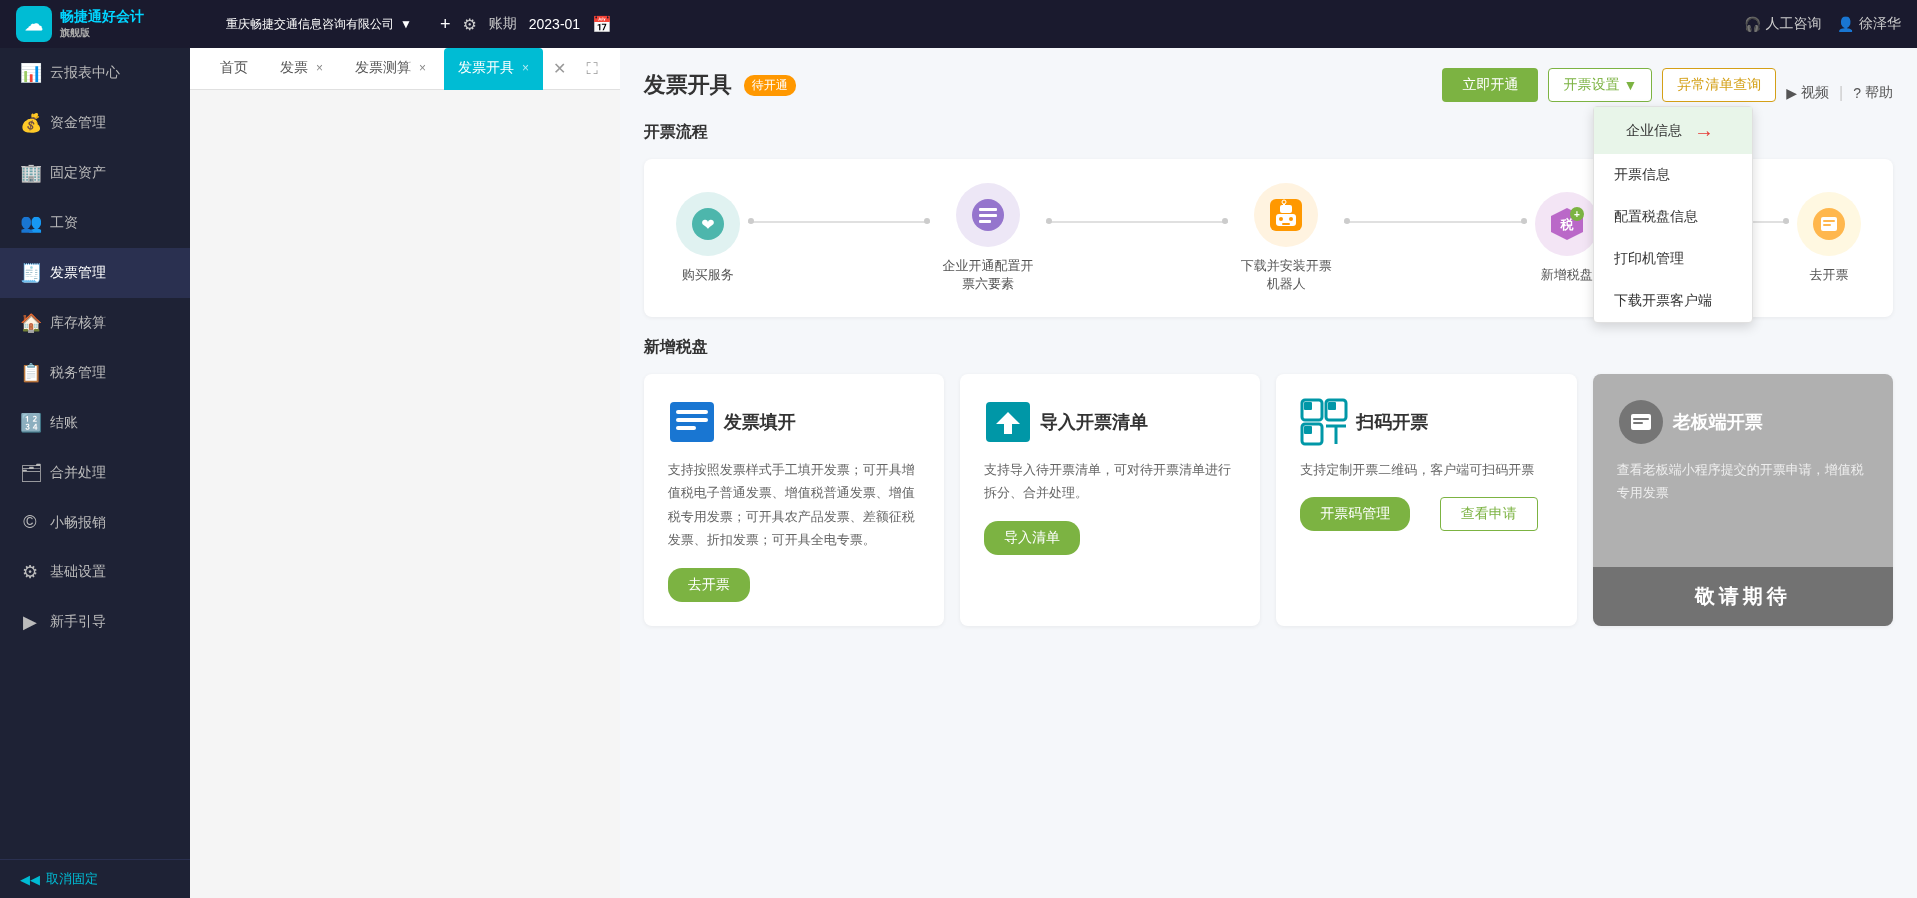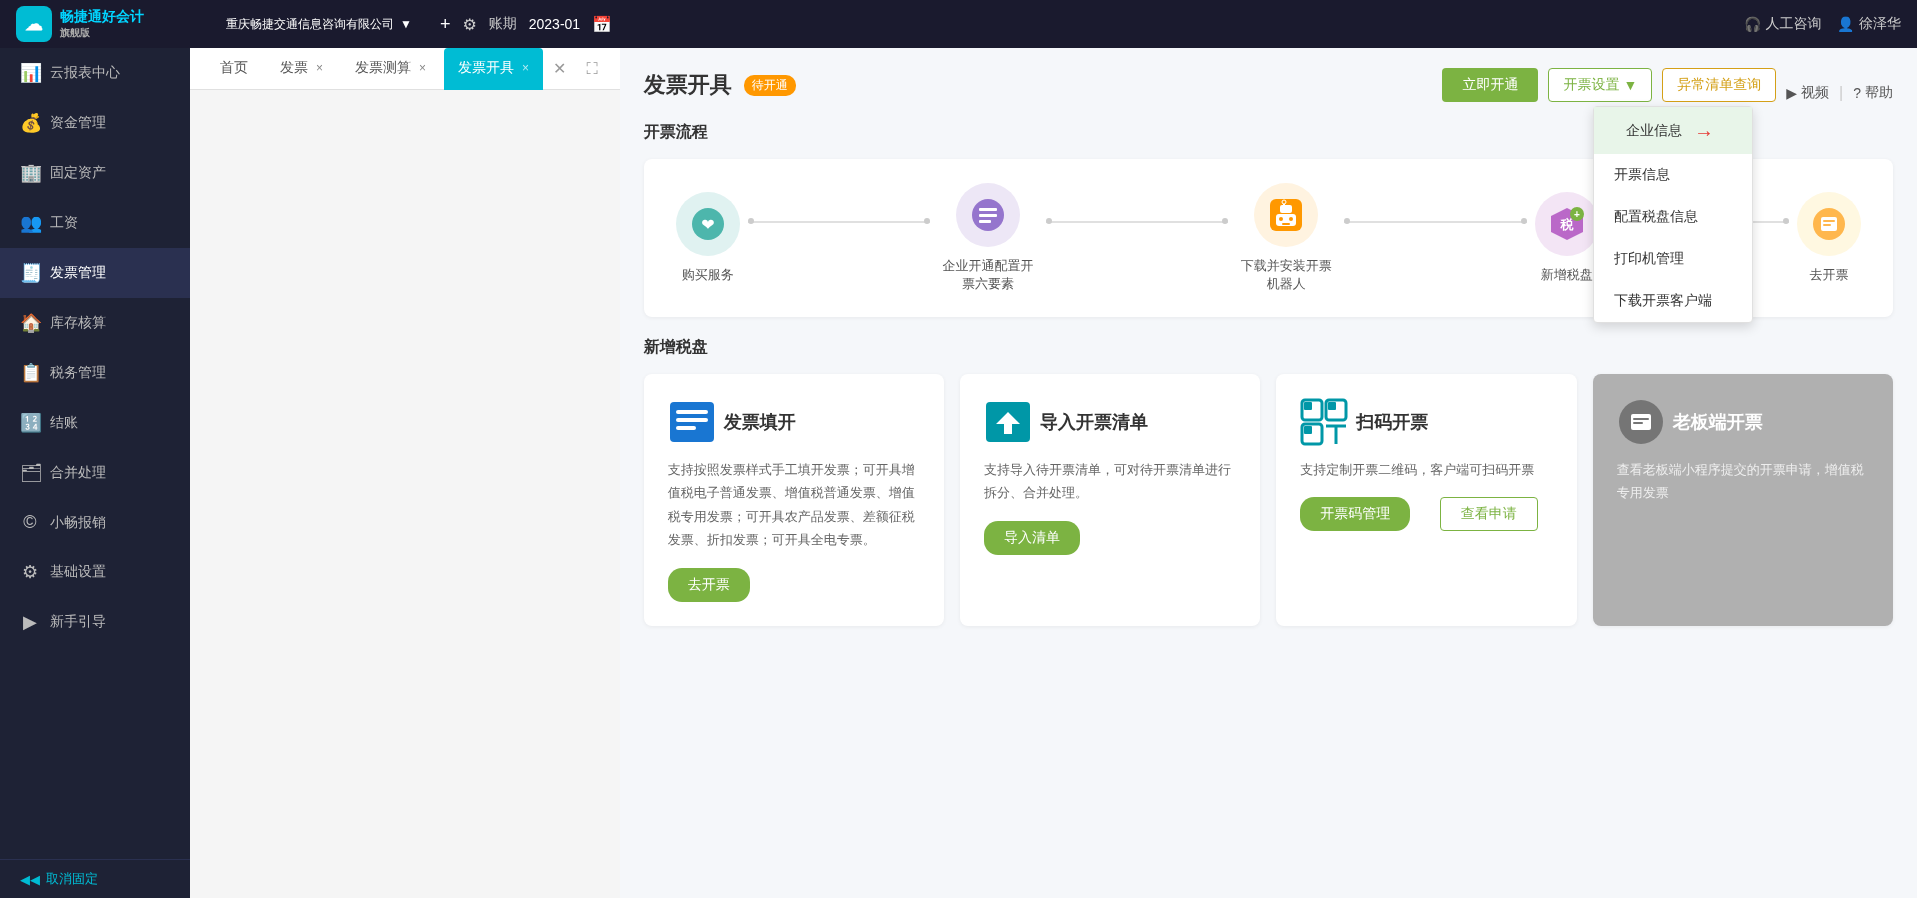--- a/index.html
+++ b/index.html
@@ -602,20 +602,21 @@
                 <circle cx="24" cy="24" r="22" fill="#757575"></circle>
                 <rect x="14" y="16" width="20" height="16" rx="2" fill="white"></rect>
                 <rect x="16" y="20" width="16" height="2" rx="1" fill="#757575"></rect>
                 <rect x="16" y="24" width="10" height="2" rx="1" fill="#757575"></rect>
               </svg>
               <span class="method-title" style="color:white;">老板端开票</span>
             </div>
             <div class="method-desc" style="color:#eee;">
               查看老板端小程序提交的开票申请，增值税专用发票
             </div>
+            <div class="overlay-text">敬请期待</div>
           </div>
 
         </div>
       </div>
 
     </div>
   </div>
 </div>
 
 </body></html>

